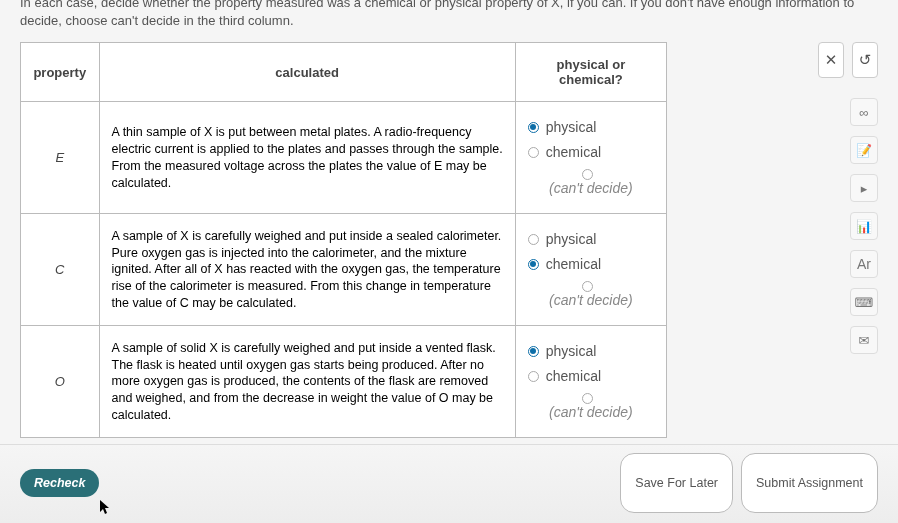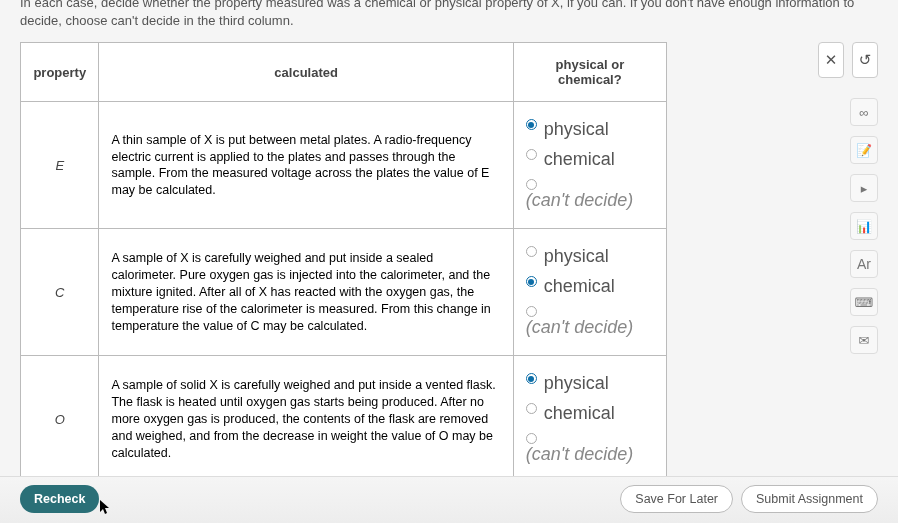--- a/index.html
+++ b/index.html
@@ -10,34 +10,34 @@
 .main-layout { display: flex; gap: 20px; }
 .left-col { flex: 1; }
 .right-col { width: 60px; }
 
 table.props { border-collapse: collapse; width: 647px; background: #fff; }
 table.props th, table.props td { border: 1px solid #bbb; padding: 8px 12px; vertical-align: middle; }
 table.props th { font-weight: bold; color: #444; text-align: center; font-size: 13px; padding: 14px 8px; }
 td.prop-cell { text-align: center; font-style: italic; width: 80px; color: #444; }
 td.exp-cell { width: 470px; color: #000000; line-height: 1.35; font-size: 12.5px; }
 td.choice-cell { width: 160px; padding: 10px 8px; }
-.choice-row { display: flex; align-items: flex-start; margin: 9px 0; color: #555; font-size: 18px; }
+.choice-row { display: flex; align-items: center; margin: 9px 0; color: #555; font-size: 14px; }
 .choice-row.cant { font-style: italic; color: #888; flex-direction: column; }
 .radio { width: 11px; height: 11px; border: 1.5px solid #aaa; border-radius: 50%; margin-right: 7px; flex-shrink: 0; position: relative; }
 .radio.sel { border-color: #0d6ea8; }
 .radio.sel::after { content:""; position:absolute; inset:1.5px; border-radius:50%; background:#0d6ea8; }
 
 .try-again-wrap { margin-top: 18px; position: relative; display: inline-block; }
 .try-again { border: 1.5px solid #e2907e; color: #555; padding: 8px 14px; border-radius: 4px; background:#fff; font-size:12.5px; cursor:pointer;text-align:center; }
 .try-again-wrap::after { content:""; position:absolute; left:36px; bottom:-6px; width:10px; height:10px; background:#fff; border-right:1.5px solid #e2907e; border-bottom:1.5px solid #e2907e; transform:rotate(45deg); }
 
 .bottom-bar { position: absolute; bottom: 0; left: 0; right: 0; padding: 8px 20px 10px; background: linear-gradient(#f5f5f5, #ededed); display: flex; align-items: center; border-top:1px solid #ddd; }
-.recheck { background: #2a6f77; color: #fff; border: none; padding: 7px 14px; border-radius: 14px; font-size: 12.5px; font-weight: bold; cursor:pointer; }
+.recheck { background: #2a6f77; color: #fff; border: none; padding: 7px 14px; border-radius: 14px; font-size: 12.5px; font-weight: bold; cursor:pointer;font-style:italic; }
 .spacer { flex: 1; }
-.pill { background: #fff; border: 1px solid #bbb; color: #555; padding: 6px 14px; border-radius: 14px; font-size: 12.5px; margin-left: 8px; cursor:pointer; }
+.pill { background: #fff; border: 1px solid #bbb; color: #555; padding: 22px 14px; border-radius: 14px; font-size: 12.5px; margin-left: 8px; cursor:pointer; }
 
 .toolbar-top { display:flex; gap:8px; margin-bottom: 20px; }
 .tool-btn { width:36px; height:36px; background:#fff; border:1px solid #ccc; border-radius:4px; display:flex; align-items:center; justify-content:center; cursor:pointer; font-size:15px; color:#555; }
 .side-btns { display:flex; flex-direction:column; gap:10px; align-items:flex-end; }
 .side-btn { width:28px; height:28px; background:#f8f8f8; border:1px solid #ddd; border-radius:4px; display:flex; align-items:center; justify-content:center; cursor:pointer; font-size:13px; color:#777; }
 
 .cursor { position:absolute; left:100px; top:500px; font-size:13px; color:#000; pointer-events:none; }
 </style>
 </head>
 <body>

